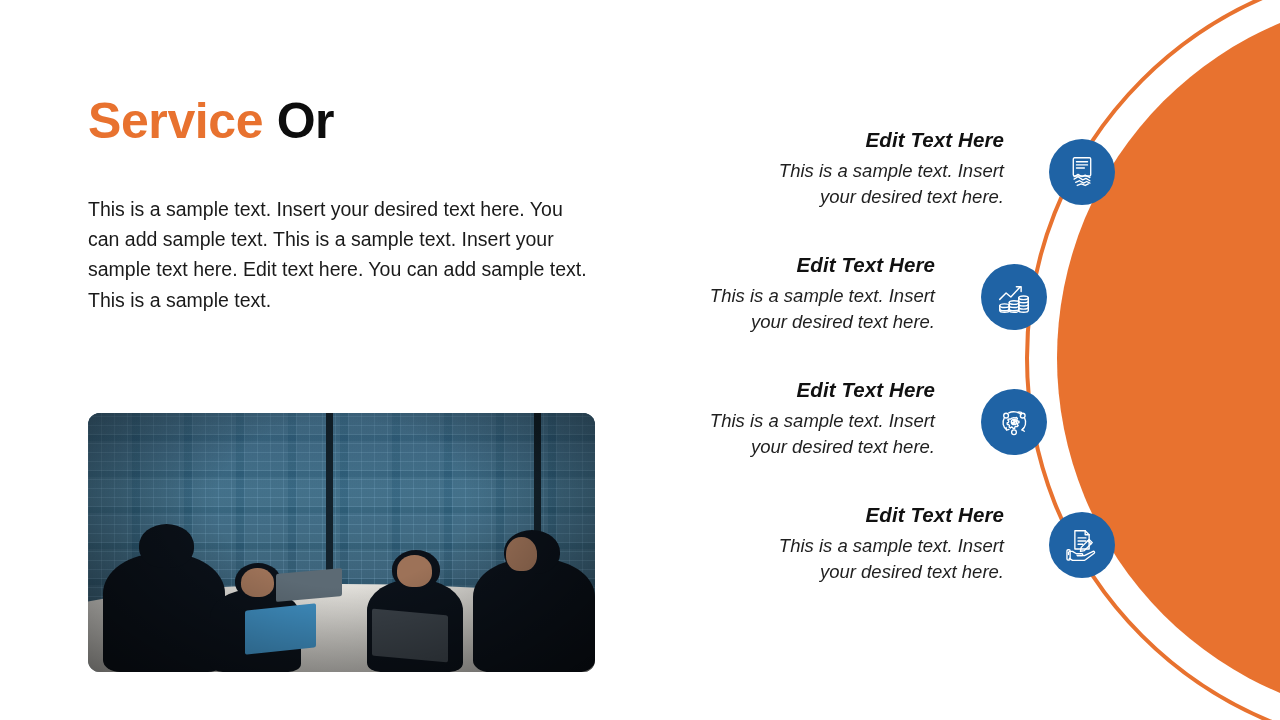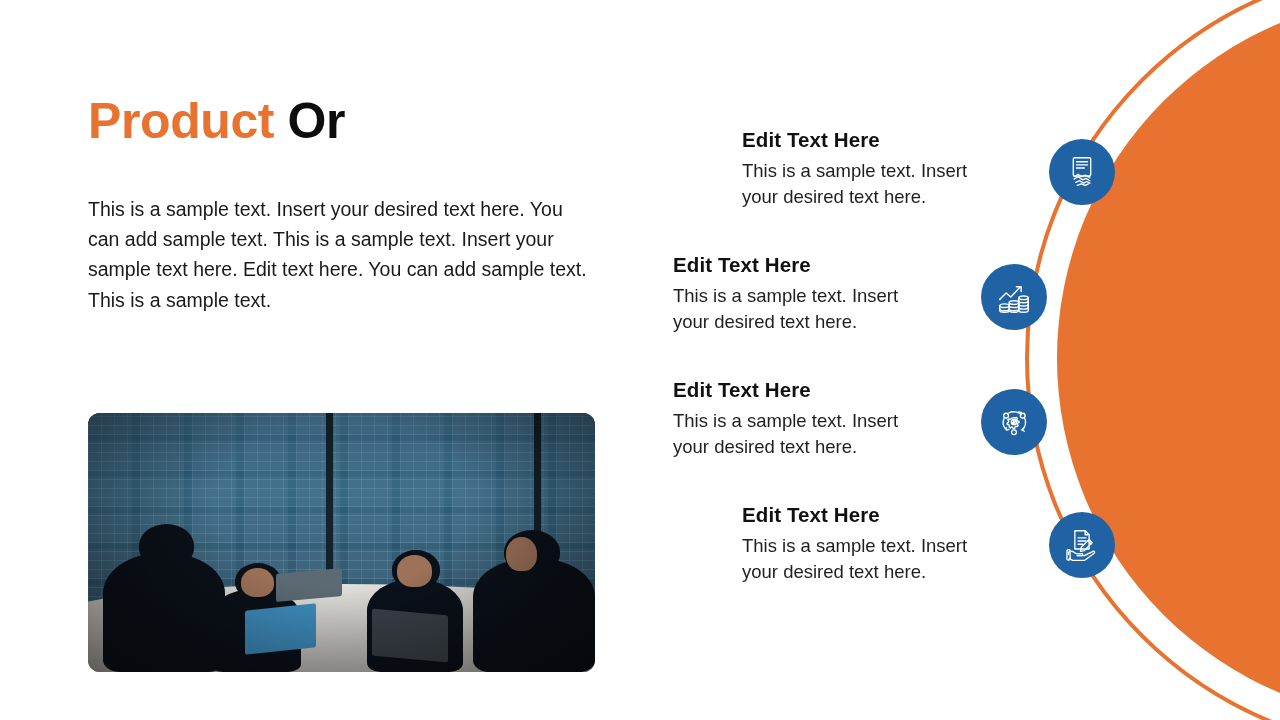--- a/index.html
+++ b/index.html
@@ -110,20 +110,22 @@
   .ph-laptop {
     position: absolute;
     background: #5c6a74;
     border-radius: 2px;
   }
   .ph-laptop.screen { background: #3f8ec0; }
 
   
   .item {
     position: absolute;
+    text-align: right;
+    font-style: italic;
   }
   .item-title {
     font-size: 20.5px;
     font-weight: bold;
     color: #111111;
     margin: 0 0 6px 0;
     letter-spacing: 0.1px;
   }
   .item-body {
     font-size: 18.5px;
@@ -154,21 +156,21 @@
 
 <div id="slide">
 
   <svg id="decor" viewBox="0 0 1280 720" xmlns="http://www.w3.org/2000/svg">
     <circle cx="1420" cy="358" r="363" fill="#E8722F"></circle>
     <circle cx="1420" cy="358" r="393" fill="none" stroke="#E8722F" stroke-width="4"></circle>
   </svg>
 
   <div id="left-col">
     <h1 id="slide-title">
-      <span class="accent">Product</span><span> Or</span><br>
+      <span class="accent">Service</span><span> Or</span><br>
     </h1>
     <p id="left-body">This is a sample text. Insert your desired text here. You can add sample text. This is a sample text. Insert your sample text here. Edit text here. You can add sample text. This is a sample text.</p>
   </div>
 
   <div id="photo-frame">
     <div class="ph-wall"></div>
     <div class="ph-mullion" style="left:47%"></div>
     <div class="ph-mullion" style="left:88%"></div>
     <div class="ph-table"></div>
 

